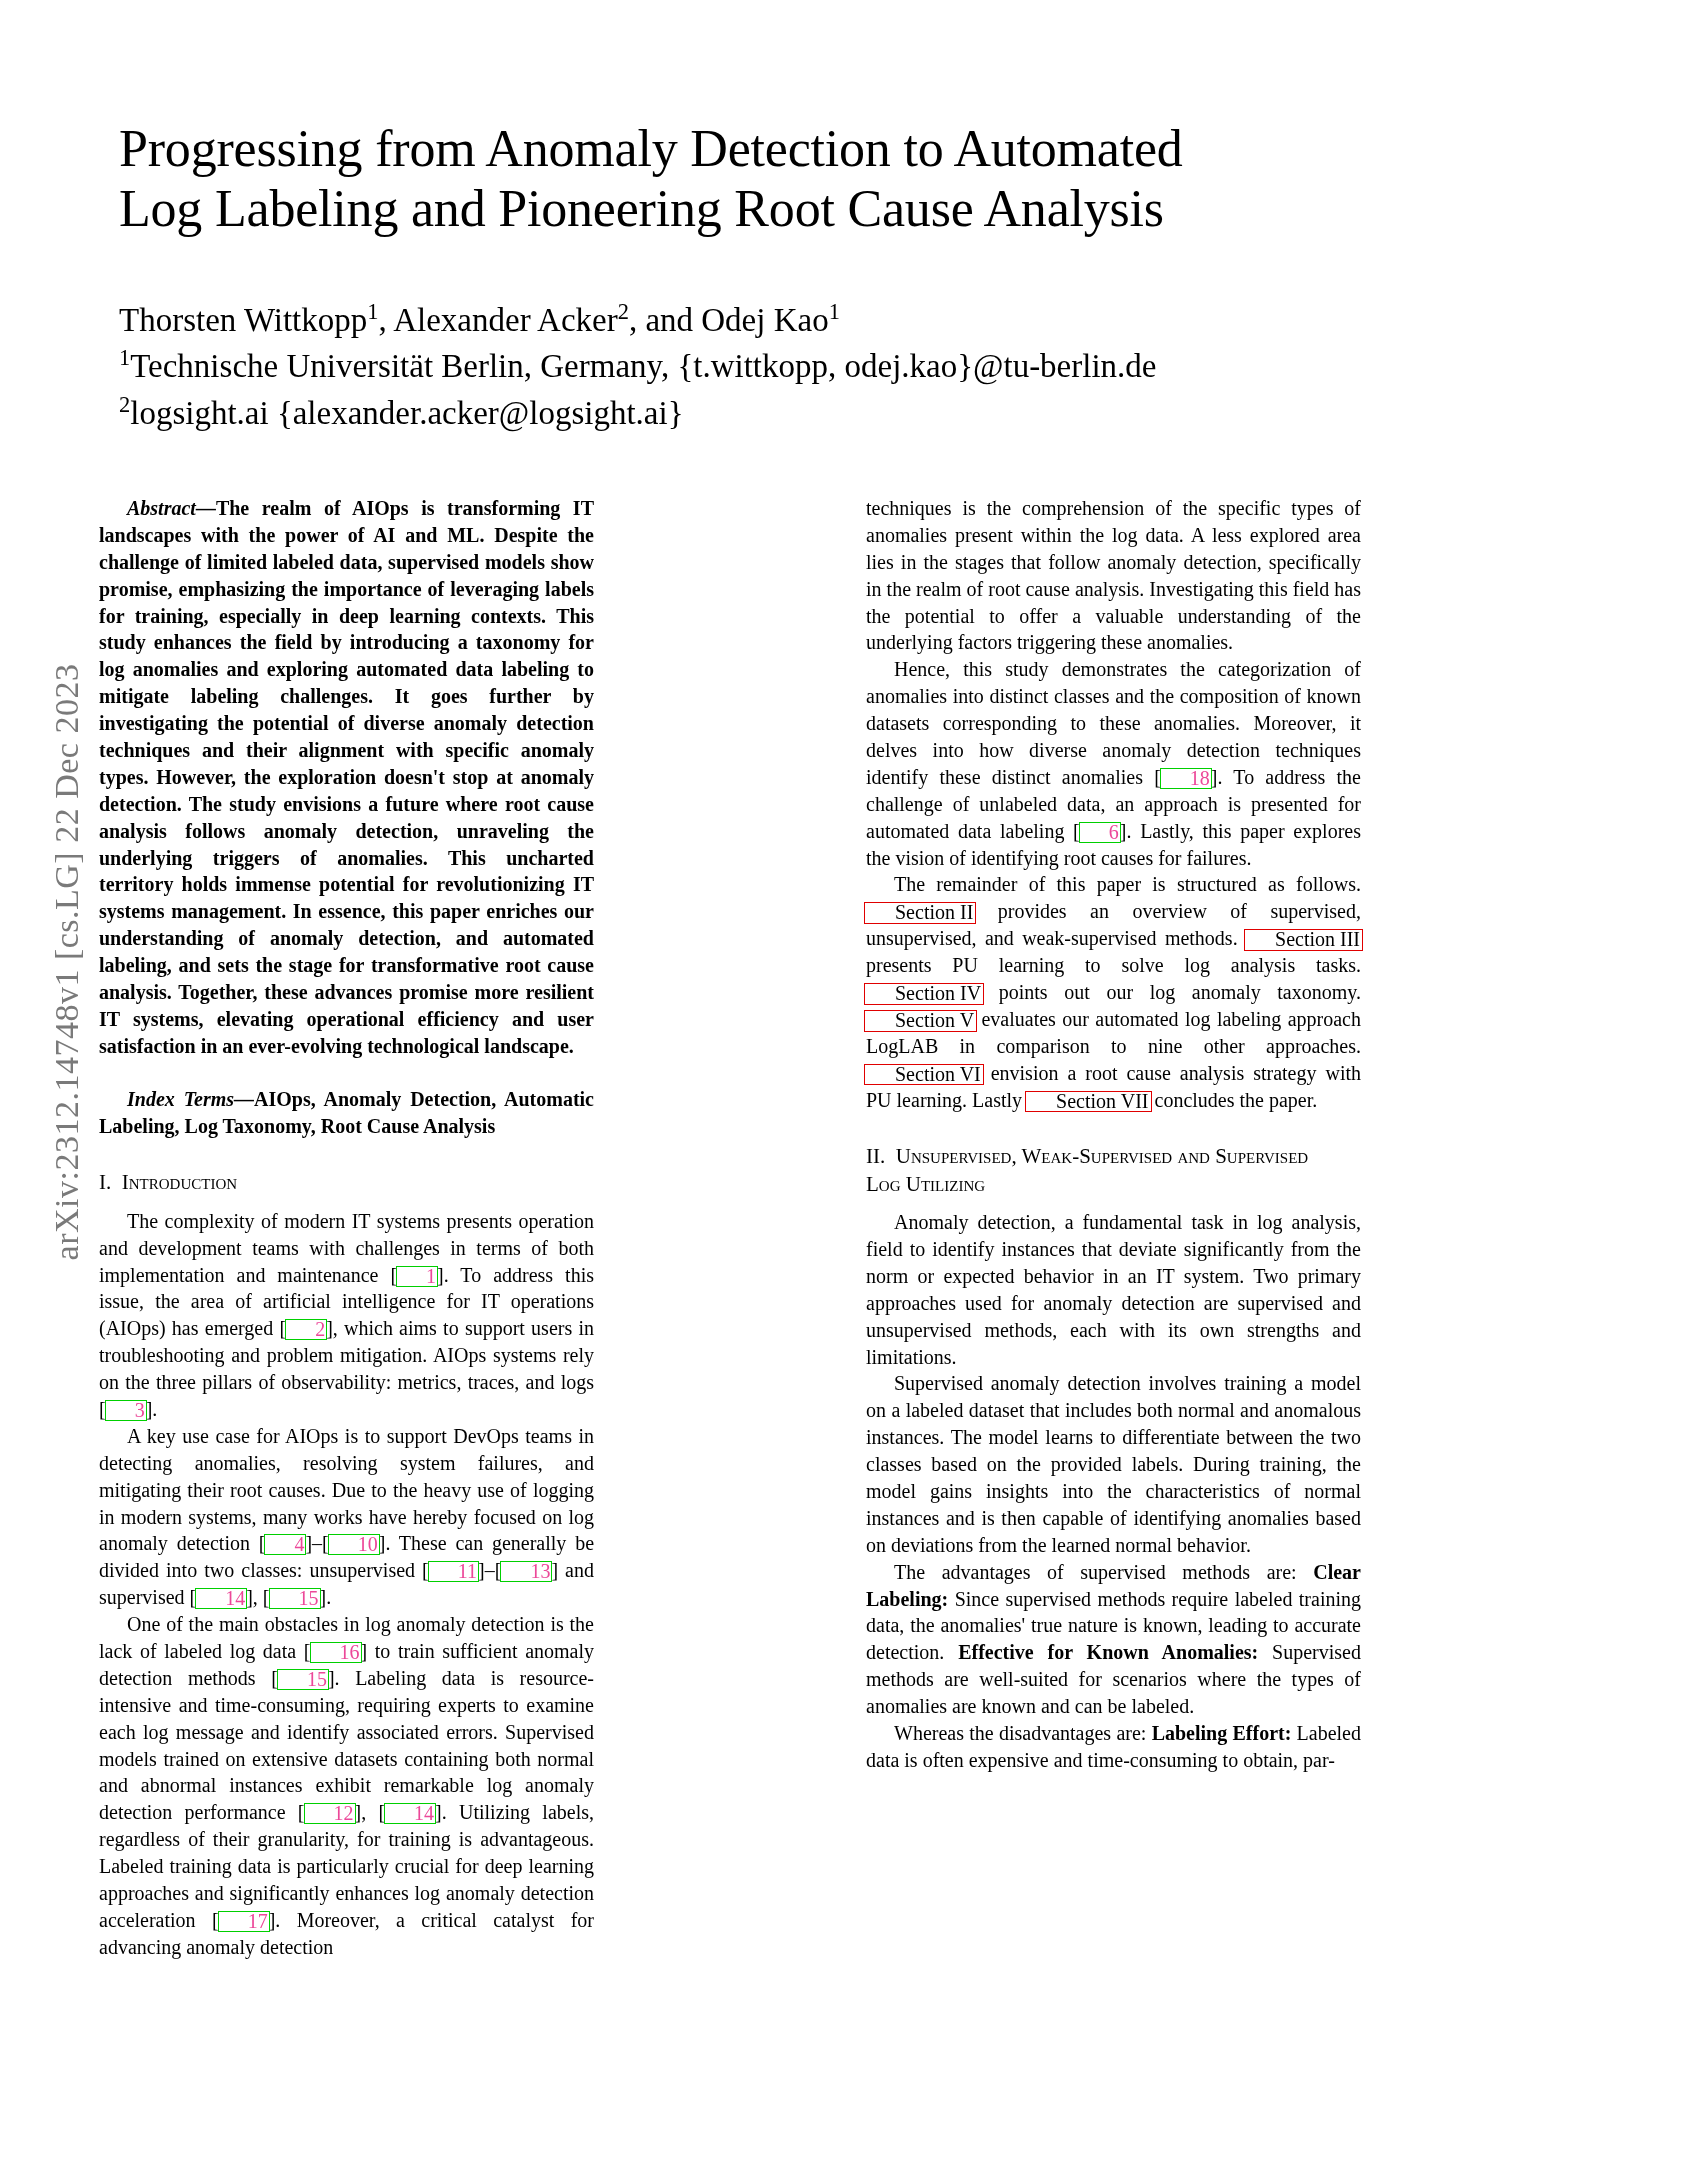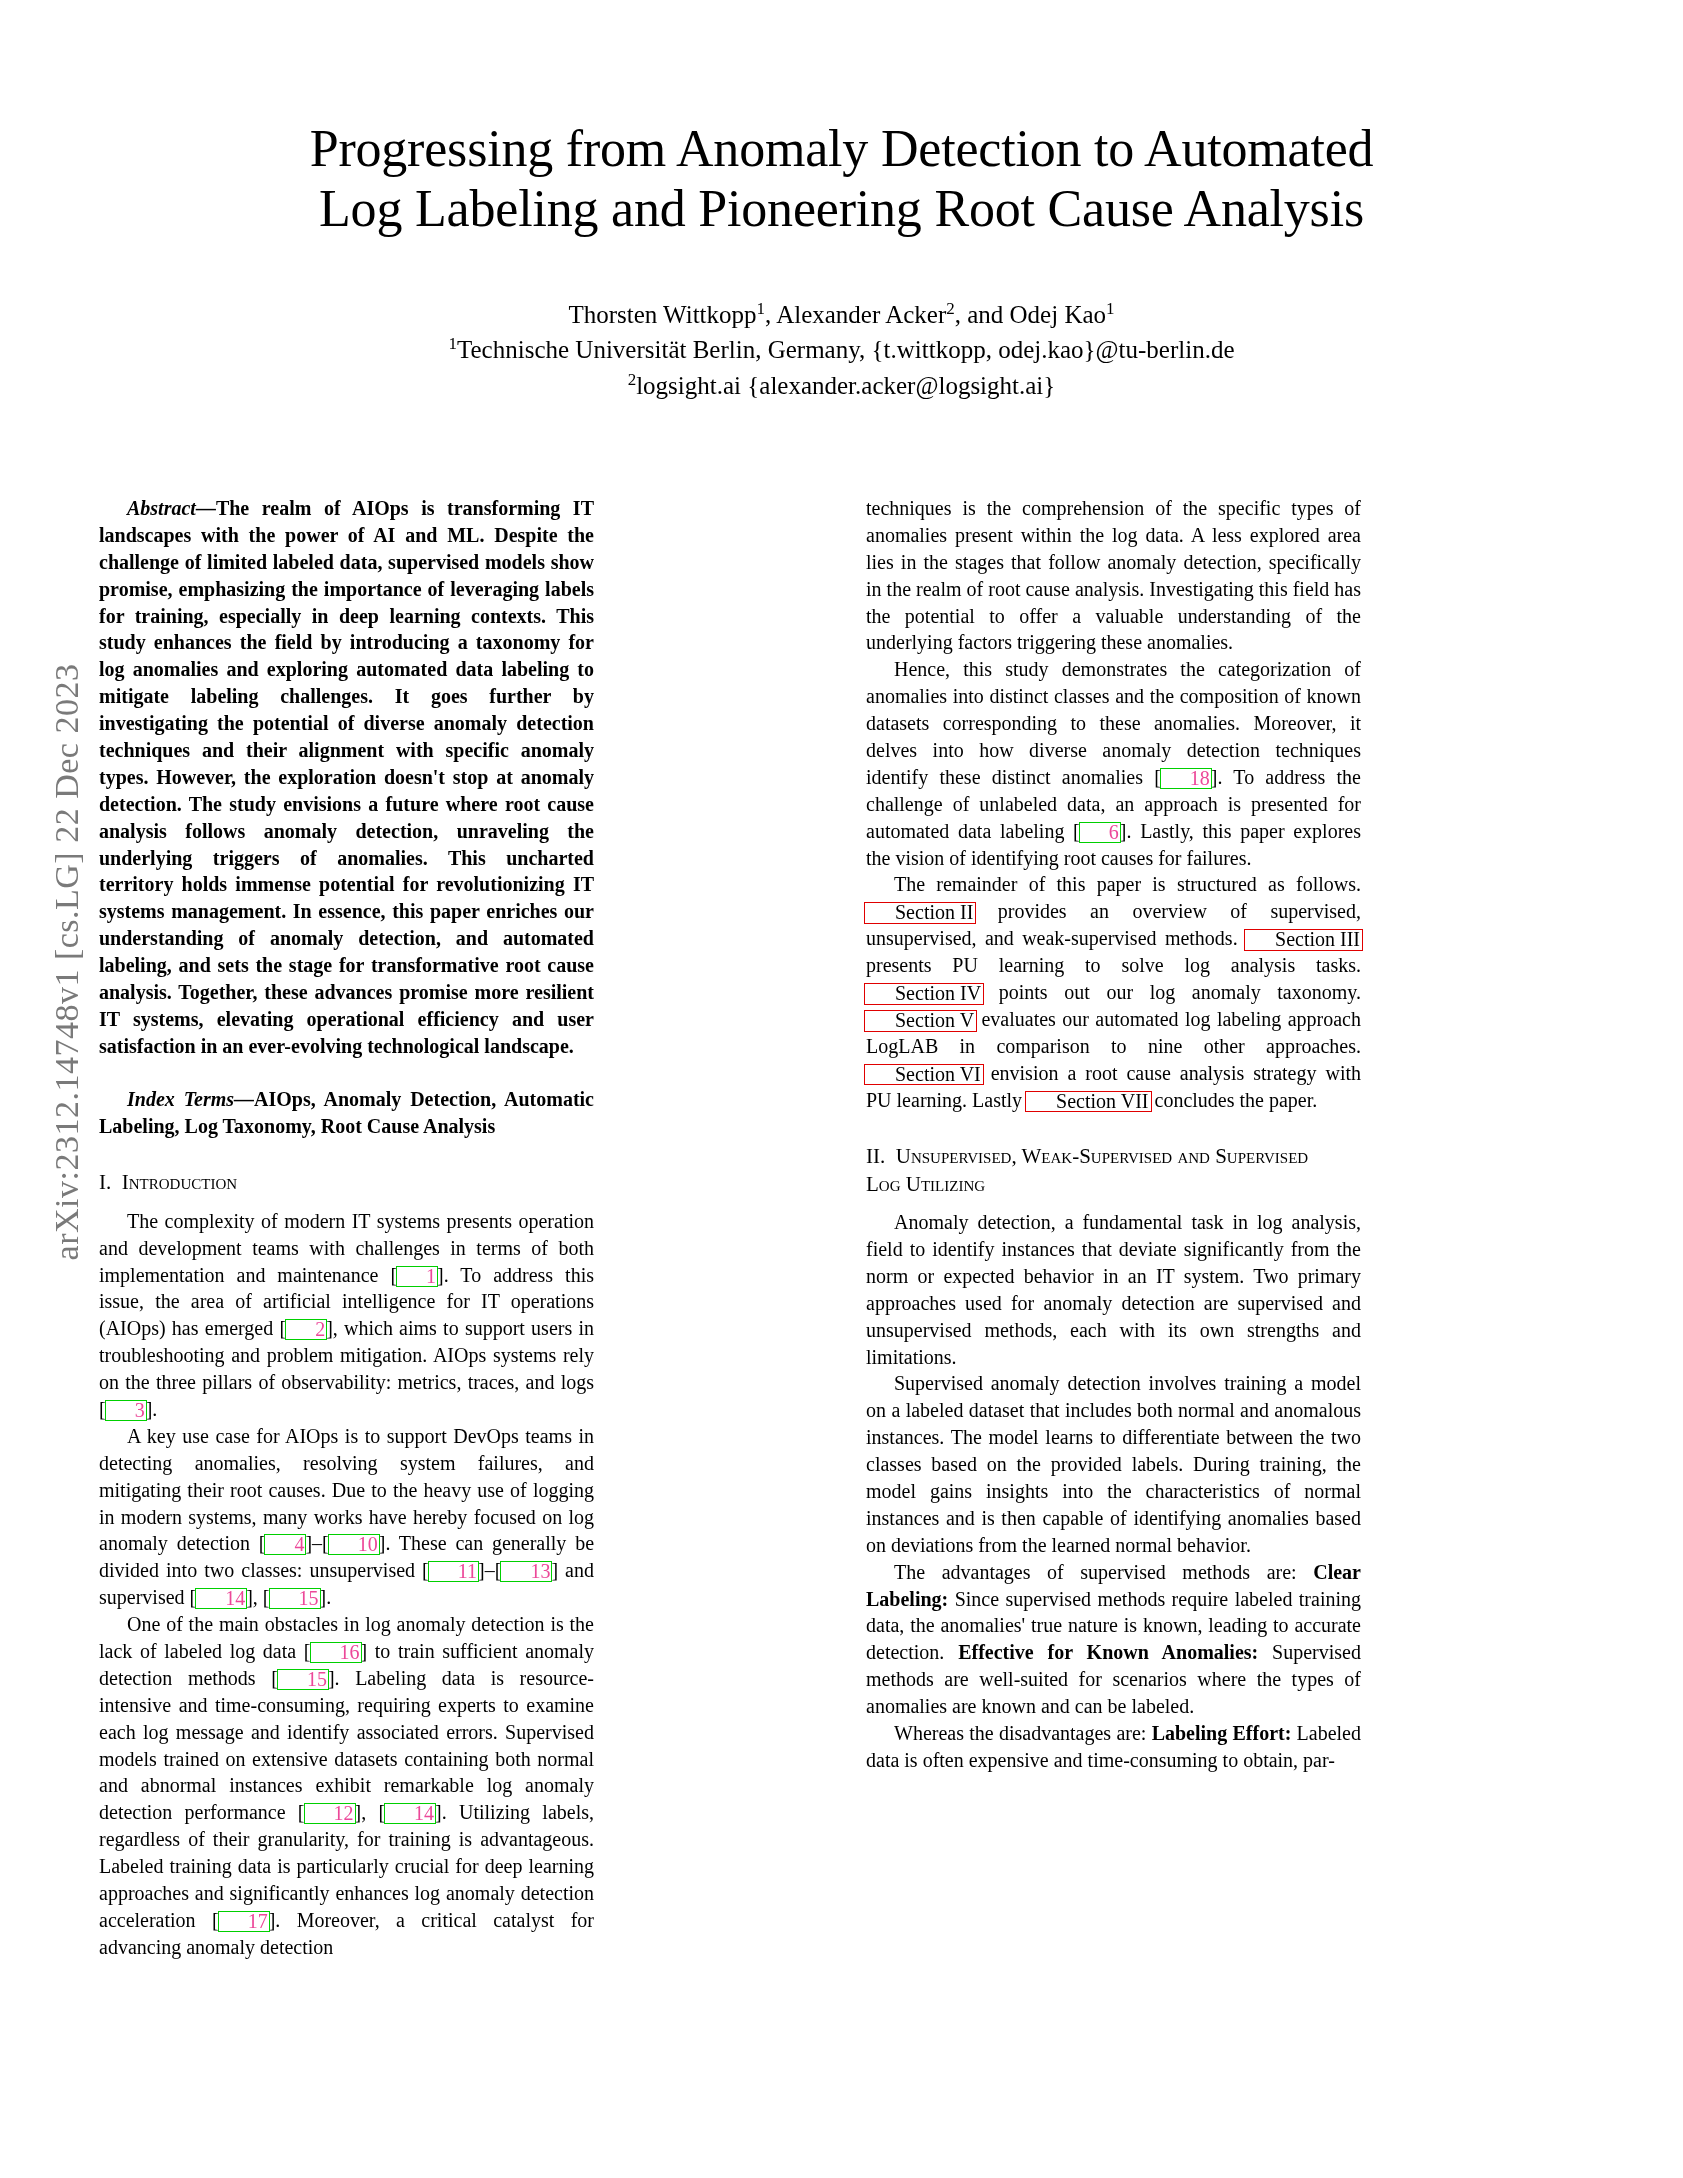--- a/index.html
+++ b/index.html
@@ -32,32 +32,31 @@
     color: #7a7a7a;
     white-space: nowrap;
   }
 
   
   .titleblock {
     position: absolute;
     left: 119px;
     top: 119px;
     width: 1445px;
-    text-align: center;
   }
   .paper-title {
     font-size: 52px;
     line-height: 1.16;
     font-weight: normal;
     margin: 0;
     letter-spacing: -0.2px;
   }
   .authors {
     margin-top: 57px;
-    font-size: 25px;
+    font-size: 33px;
     line-height: 1.42;
   }
   .authors .aff {
     display: block;
   }
   sup {
     font-size: 0.68em;
     vertical-align: super;
     line-height: 0;
   }

